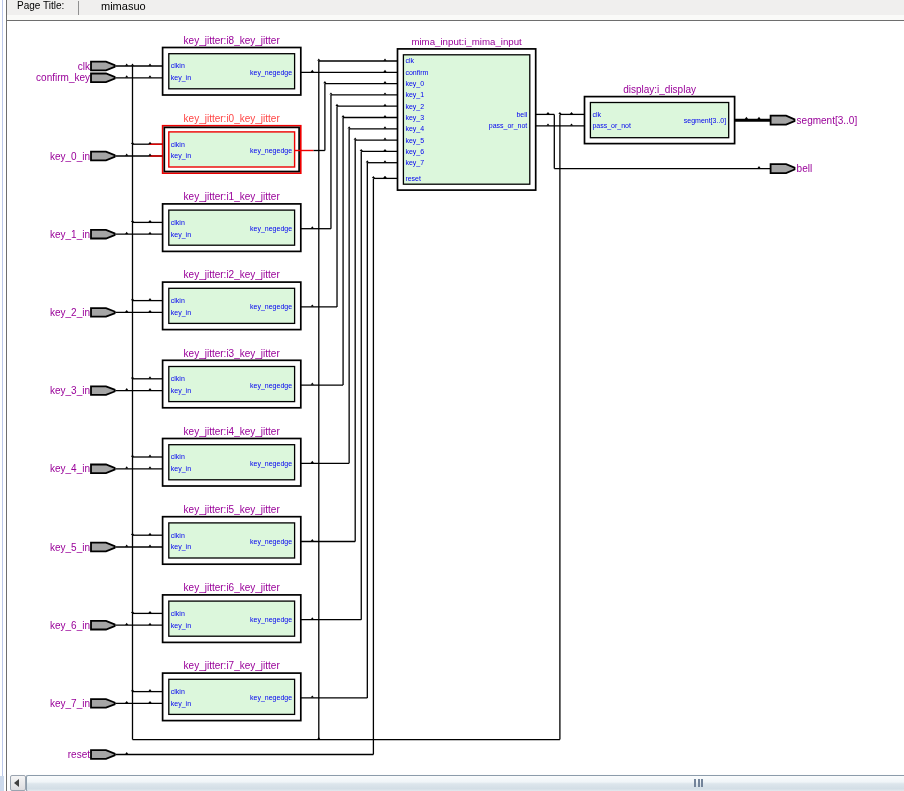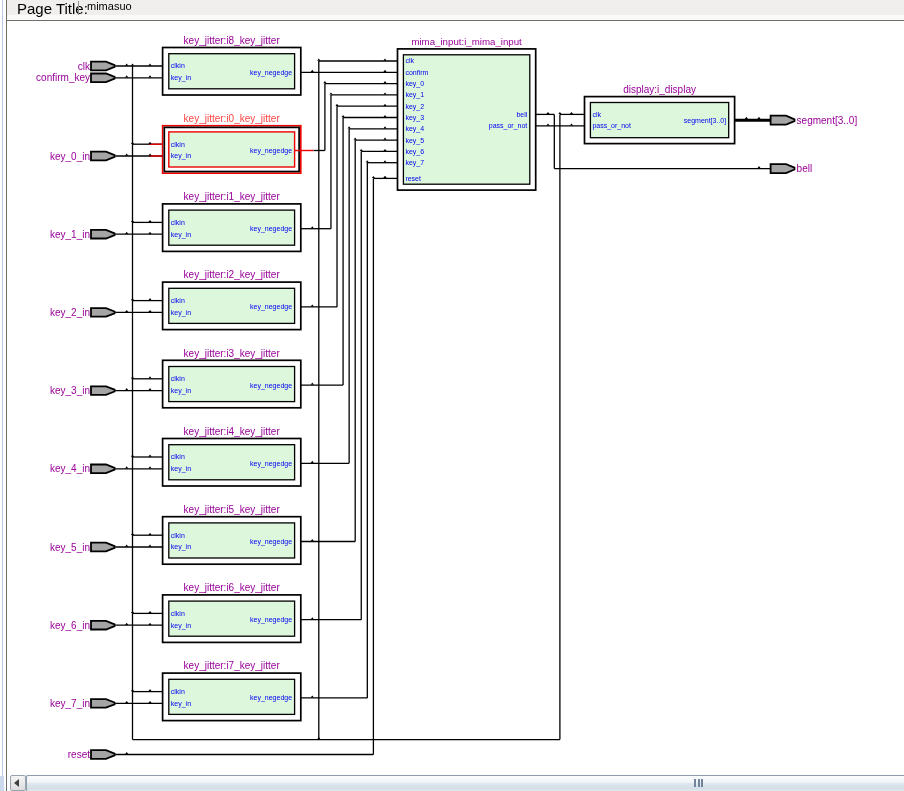--- a/index.html
+++ b/index.html
@@ -1,23 +1,23 @@
 <!DOCTYPE html>
 <html><head><meta charset="utf-8"><title>RTL Viewer</title>
 <style>
 html,body{margin:0;padding:0;width:904px;height:791px;overflow:hidden;background:#fff;font-family:"Liberation Sans",sans-serif;}
 #leftstrip{position:absolute;left:0;top:0;width:7px;height:791px;background:#fff;}
 #leftstrip .blueline{position:absolute;left:1.5px;top:0;width:1.5px;height:791px;background:#bcc8ea;}
 #leftstrip .bthumb{position:absolute;left:0;top:776px;width:4px;height:15px;background:#ccd9ec;}
 #paneborder{position:absolute;left:5.5px;top:0;width:1.5px;height:791px;background:#6e6e6e;}
 #topbar{position:absolute;left:7px;top:0;width:897px;height:14.5px;background:#f0efee;}
 #topbar2{position:absolute;left:7px;top:14.5px;width:897px;height:5.3px;background:#fafaf8;}
-#pagetitle{position:absolute;left:17px;top:-0.5px;font-size:15px;color:#000;}
+#pagetitle{position:absolute;left:17px;top:-0.5px;font-size:10px;color:#000;}
 #sep{position:absolute;left:77.5px;top:1px;width:1.5px;height:13.5px;background:#909090;}
-#fname{position:absolute;left:87px;top:-0.5px;font-size:11px;color:#000;text-align:center;}
+#fname{position:absolute;left:101px;top:-0.5px;font-size:11px;color:#000;text-align:center;}
 #canvastop{position:absolute;left:7px;top:19.8px;width:897px;height:1.5px;background:#6e6e6e;}
 #canvas{position:absolute;left:7px;top:21.3px;width:897px;height:752px;background:#fff;}
 #schsvg{position:absolute;left:0;top:0;width:904px;height:791px;}
 #hscroll{position:absolute;left:7px;top:773.5px;width:897px;height:17px;background:#fdfdfd;}
 #hbtn{position:absolute;left:2.5px;top:1.5px;width:14px;height:14px;background:linear-gradient(#f5f5f5,#dddde0);border:1px solid #9aa4b0;border-radius:2px;}
 #hbtn .arr{position:absolute;left:3.5px;top:3px;width:0;height:0;border-top:4px solid transparent;border-bottom:4px solid transparent;border-right:5px solid #404040;}
 #hthumb{position:absolute;left:19px;top:1px;width:878px;height:15.5px;border:1px solid #8c9cab;border-right:none;border-radius:2px 0 0 2px;background:linear-gradient(#fafcfd 0%,#f0f5f8 40%,#dde6ec 52%,#d3dee6 85%,#e2e9ee 100%);}
 .grip{position:absolute;top:3.5px;width:2px;height:8px;background:#73849a;}
 </style></head>
 <body>

